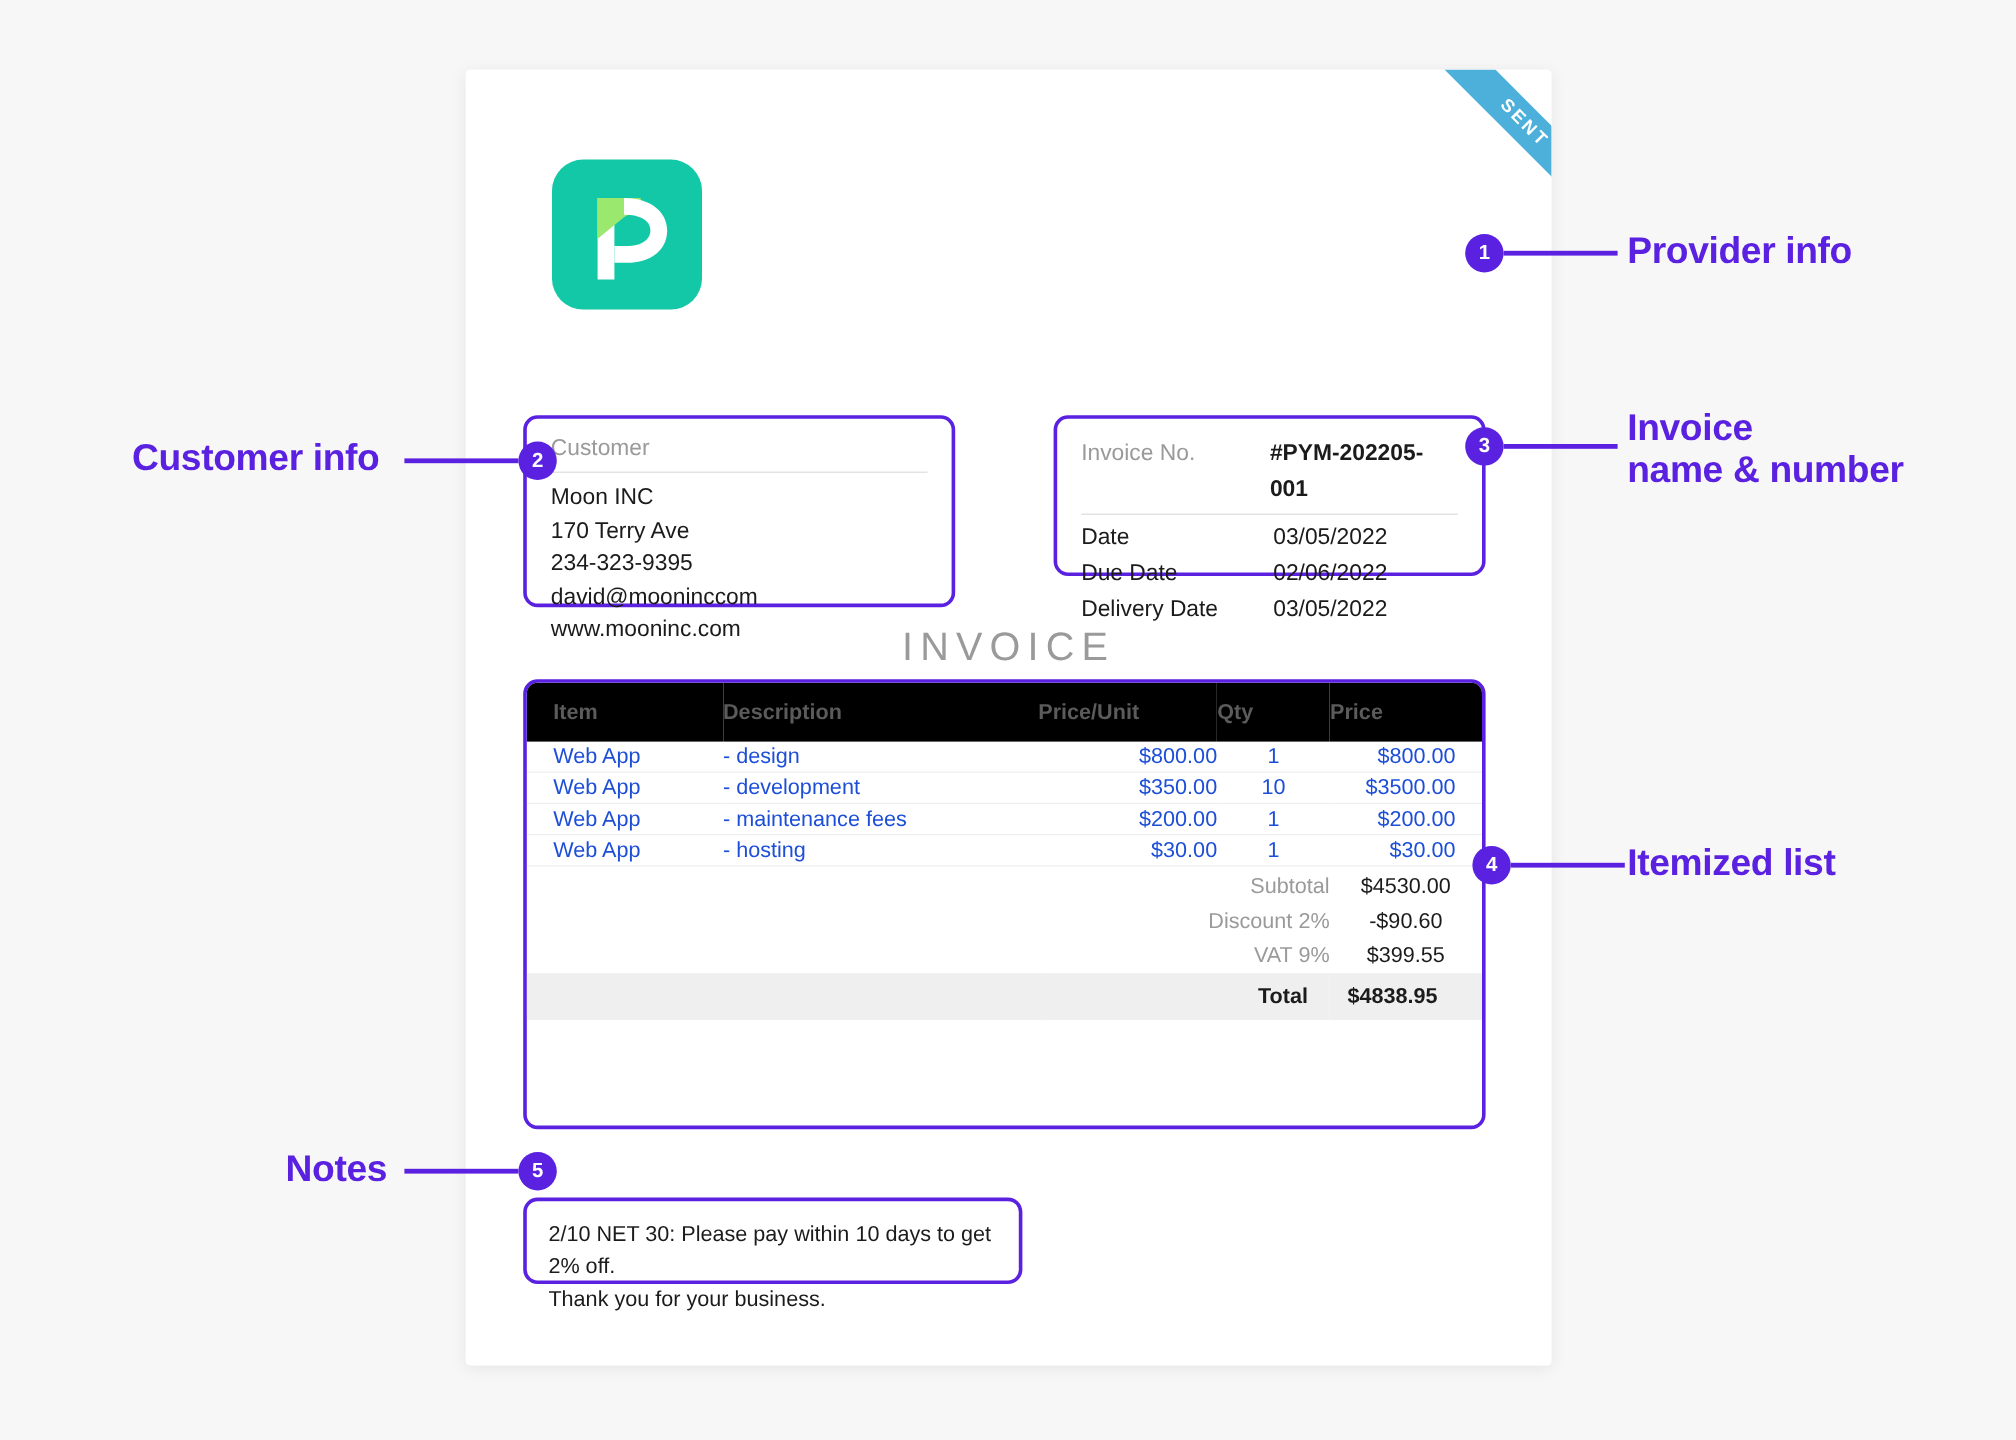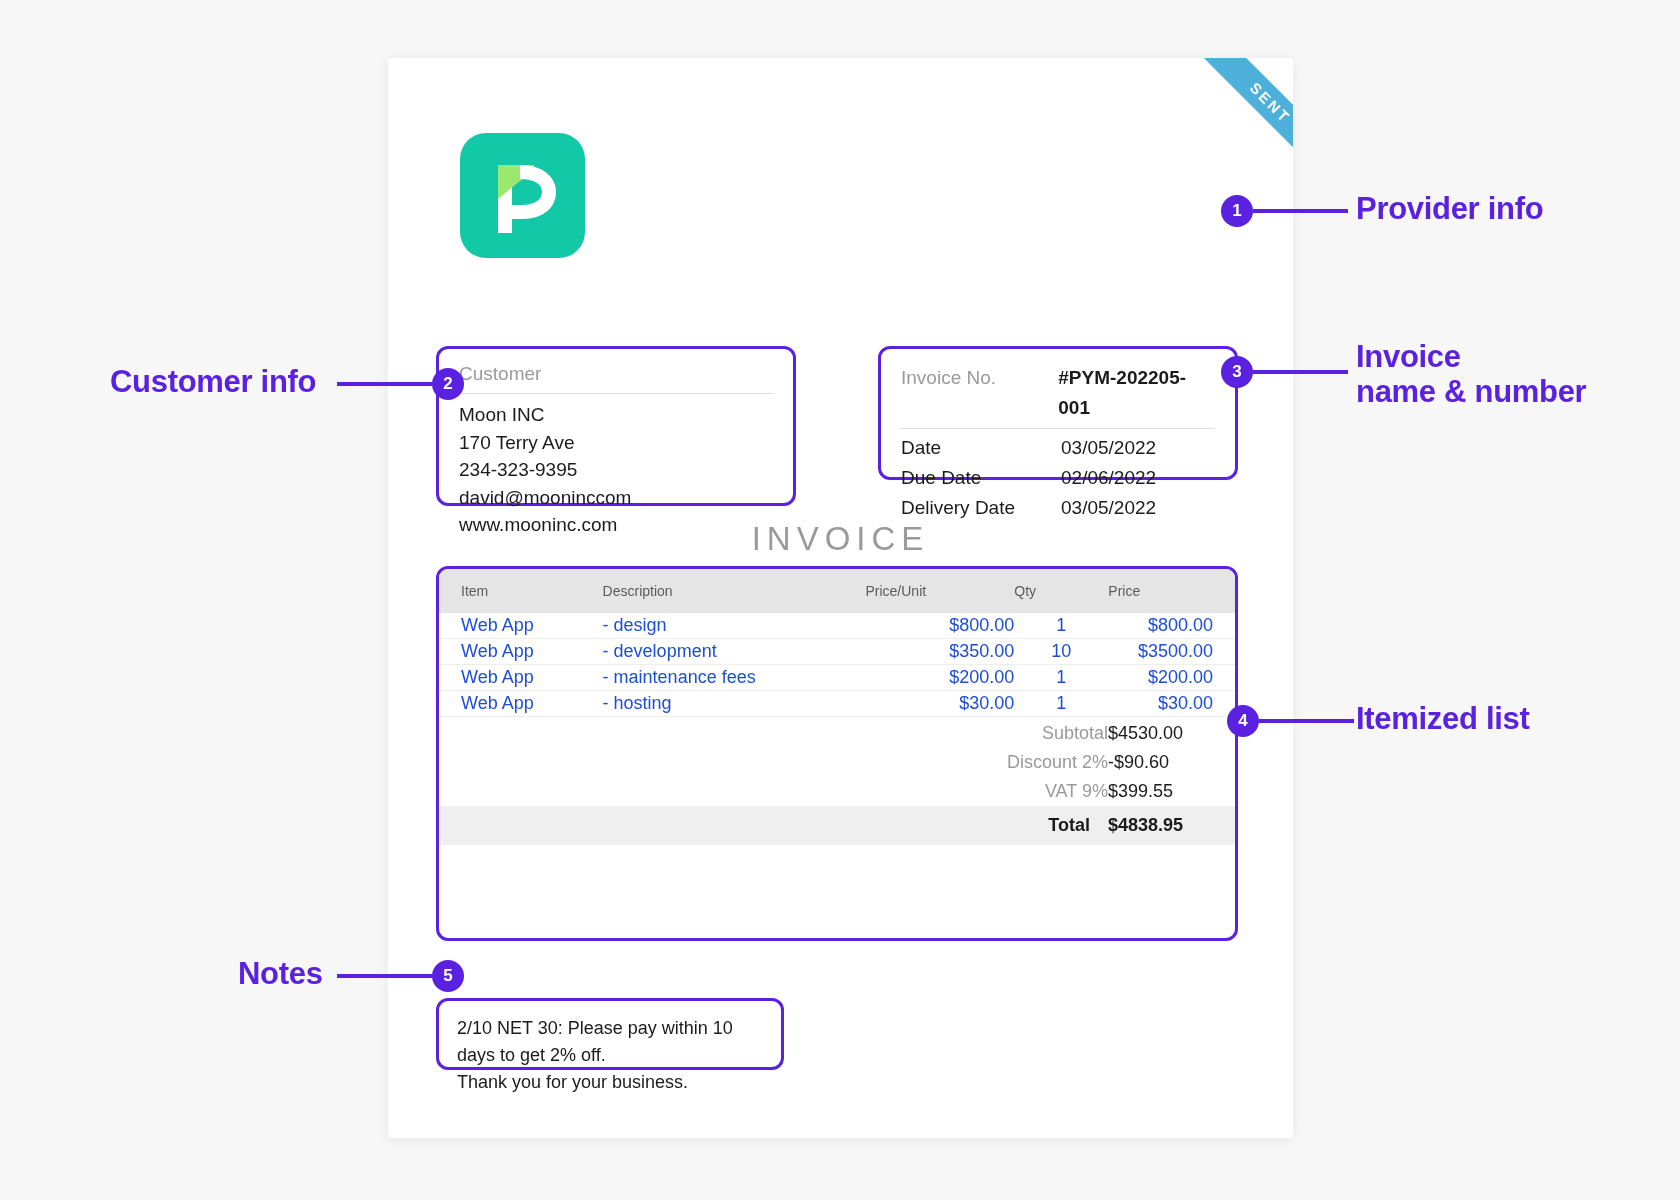--- a/index.html
+++ b/index.html
@@ -85,21 +85,21 @@
     font-size: 19px;
     color: #1b1b1b;
     line-height: 1.45;
     padding-top: 7px;
   }
   .card-inner { padding: 14px 20px 14px 20px; }
 
   #provider-card { left: 490px; top: 120px; width: 360px; height: 156px; }
   #customer-card { left: 48px; top: 288px; width: 360px; height: 160px; }
   #invoice-card  { left: 490px; top: 288px; width: 360px; height: 134px; }
-  #notes-card    { left: 48px; top: 940px; width: 348px; height: 72px; }
+  #notes-card    { left: 48px; top: 940px; width: 416px; height: 72px; }
 
   .notes-text { font-size: 18px; line-height: 1.5; color: #1b1b1b; padding: 14px 18px; }
 
   
   .meta-row {
     display: flex;
     font-size: 19px;
     line-height: 30px;
   }
   .meta-row.first { border-bottom: 1px solid #dddddd; padding-bottom: 5px; margin-bottom: 4px; }
@@ -126,45 +126,45 @@
     top: 508px;
     width: 802px;
     height: 375px;
     border: 3px solid #5b21e0;
     border-radius: 12px;
     background: #ffffff;
     overflow: hidden;
   }
   table.items { width: 100%; border-collapse: collapse; }
   table.items th {
-    background: #e5e5e5;
+    background: #000000;
     color: #5b5b5b;
-    font-weight: normal;
-    font-size: 14px;
+    font-weight: bold;
+    font-size: 18px;
     padding: 14px 0;
     text-align: left;
   }
   table.items td {
     font-size: 18px;
     color: #1d4ed8;
     padding: 2px 0;
     border-bottom: 1px solid #eeeeee;
   }
   .c-item  { width: 165px; padding-left: 22px !important; }
   .c-desc  { width: 265px; }
   .c-unit  { width: 150px; text-align: right; }
   .c-qty   { width: 95px;  text-align: center; }
   .c-price { width: 127px; text-align: right; padding-right: 22px !important; margin-left: 24px; }
   tr.last td { border-bottom: 1px solid #eeeeee; }
 
   
   .totals { width: 100%; border-collapse: collapse; margin-top: 2px; }
   .totals td { font-size: 18px; padding: 4px 0; }
   .t-label { text-align: right; color: #9a9a9a; padding-right: 18px; }
-  .t-value { text-align: left; color: #1b1b1b; width: 127px; padding-right: 22px; }
+  .t-value { text-align: center; color: #1b1b1b; width: 127px; padding-right: 22px; }
   .totals tr.total-row td { background: #efefef; font-weight: bold; color: #1b1b1b; padding: 9px 0; }
   .totals tr.total-row .t-label { color: #1b1b1b; padding-right: 18px; }
   .totals tr.total-row .t-value { padding-right: 22px; }
   .t-spacer { width: 430px; }
   .pct { color: #9a9a9a; }
 
   
   .badge {
     position: absolute;
     width: 32px; height: 32px;

